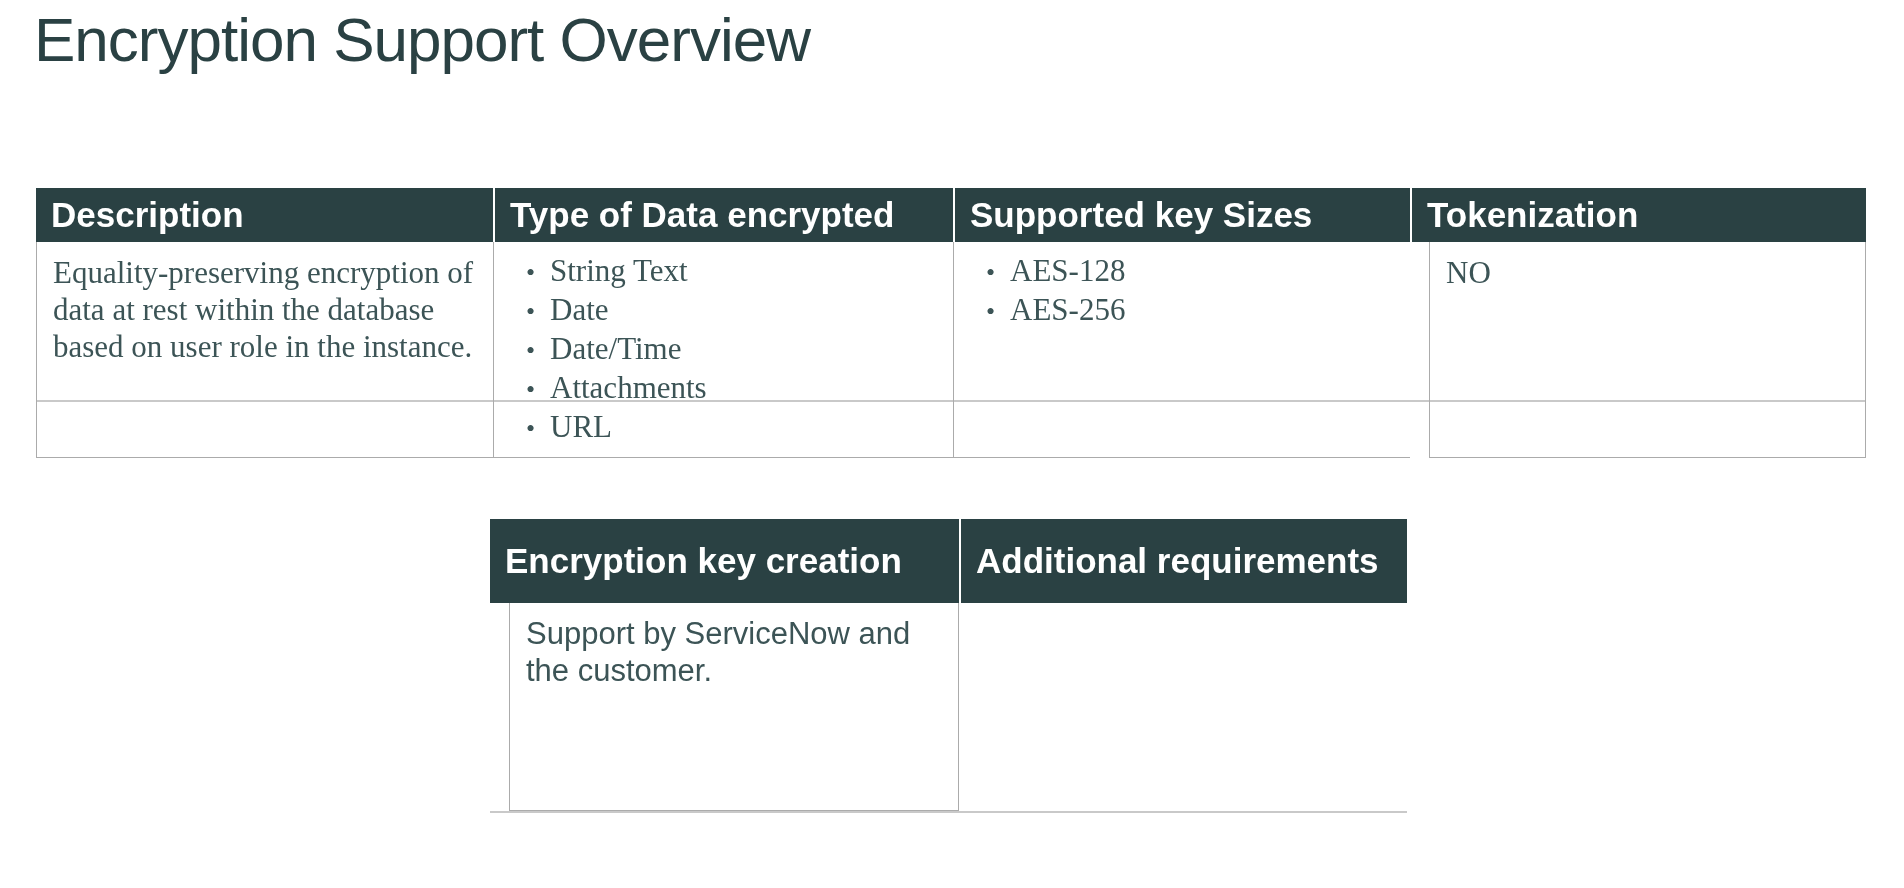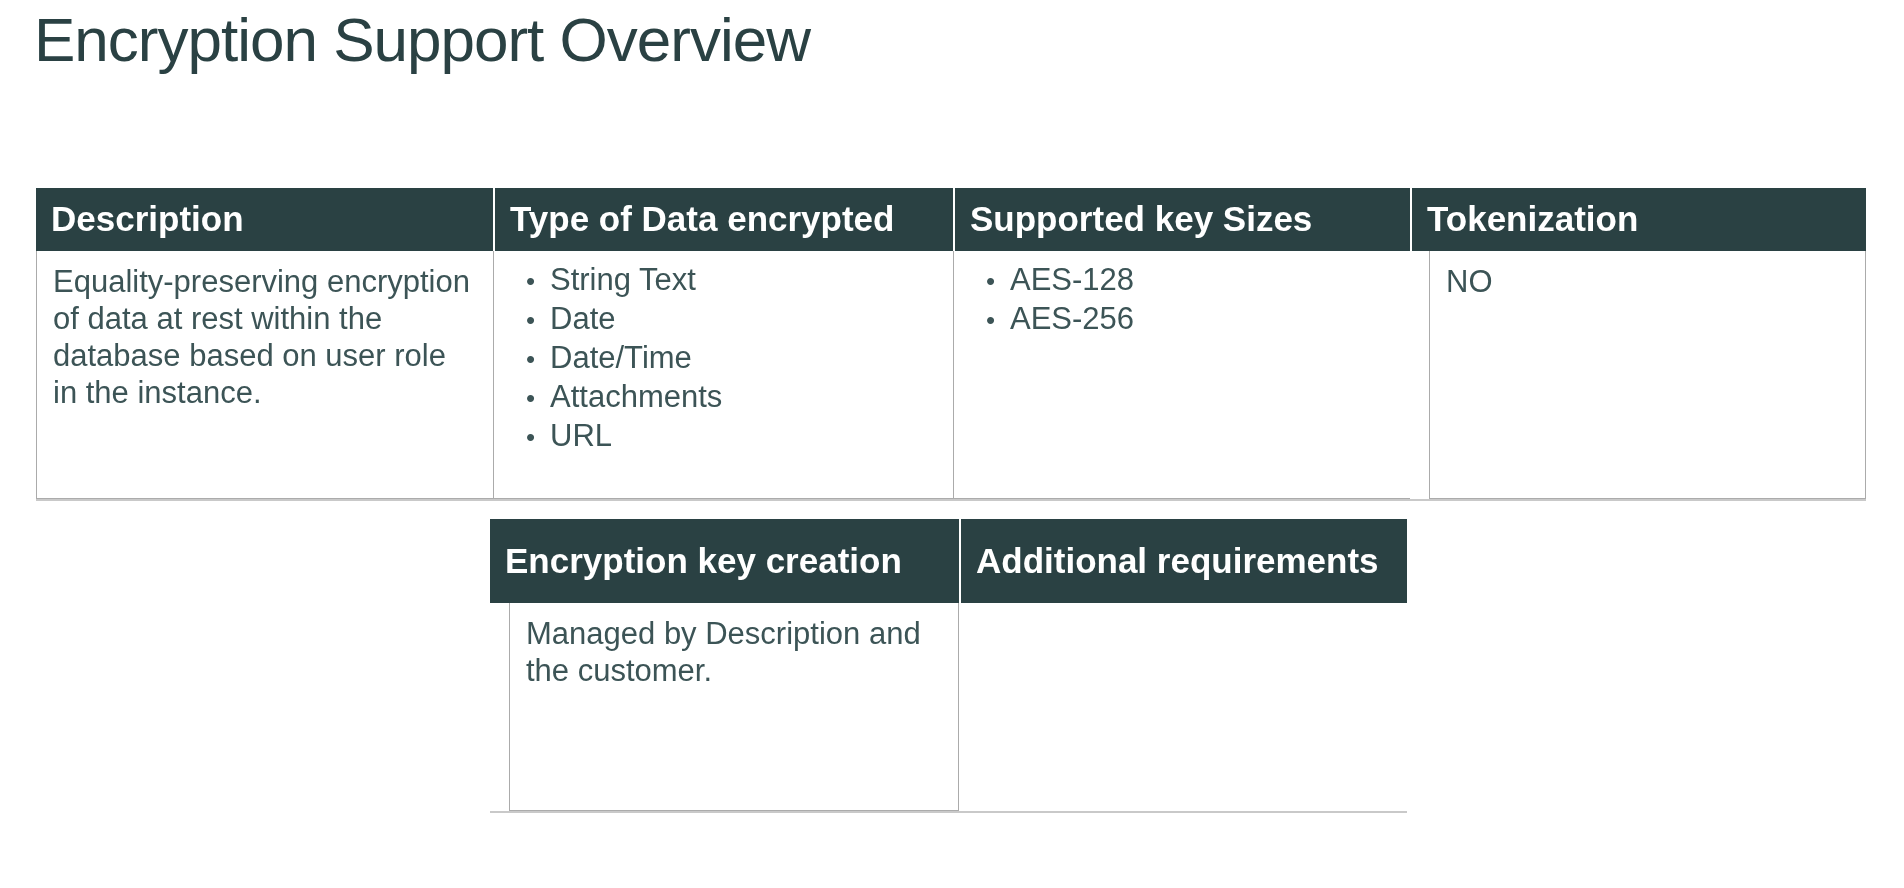--- a/index.html
+++ b/index.html
@@ -31,22 +31,22 @@
   .hcell + .hcell{border-left:2px solid #ffffff;}
   .bcell{
     color:var(--body-text);font-size:31px;line-height:37px;
     padding:12px 16px 10px 16px;
     border-left:1px solid var(--border-color);
     border-bottom:1px solid var(--border-color);
   }
   .bcell:last-child{border-right:1px solid var(--border-color);margin-left:19px;}
   
   #table1{left:36px;top:188px;width:1830px;}
-  #table1 .tbl-header{grid-template-columns:457px 460px 457px 456px;height:63px;}
-  #table1 .tbl-body{grid-template-columns:457px 460px 457px 456px;height:250px;}
+  #table1 .tbl-header{grid-template-columns:457px 460px 457px 456px;height:54px;}
+  #table1 .tbl-body{grid-template-columns:457px 460px 457px 456px;height:160px;font-family:Liberation Serif, serif;}
   
   #table2{left:490px;top:519px;width:917px;}
   #table2 .tbl-header{grid-template-columns:469px 448px;height:84px;}
   #table2 .tbl-body{grid-template-columns:469px 448px;height:210px;}
   
   ul.blist{list-style:none;margin-top:-2px;}
   ul.blist li{display:flex;align-items:baseline;line-height:37px;}
   ul.blist .bullet{
     width:40px;flex:0 0 40px;text-align:left;padding-left:16px;
     font-size:26px;color:var(--body-text);
@@ -105,15 +105,15 @@
     <div class="bcell">NO</div>
   </div>
 </div>
 
 <div class="tbl" id="table2">
   <div class="tbl-header">
     <div class="hcell">Encryption key creation</div>
     <div class="hcell">Additional requirements</div>
   </div>
   <div class="tbl-body">
-    <div class="bcell">Managed by Description and the customer.</div>
+    <div class="bcell">Support by ServiceNow and the customer.</div>
   </div>
 </div>
 
 </body></html>

